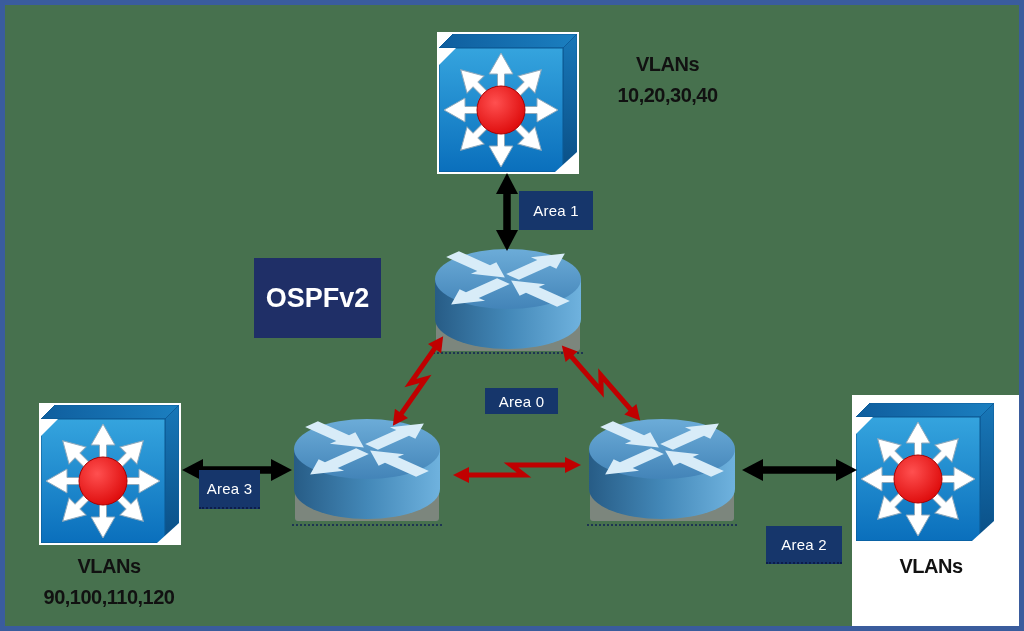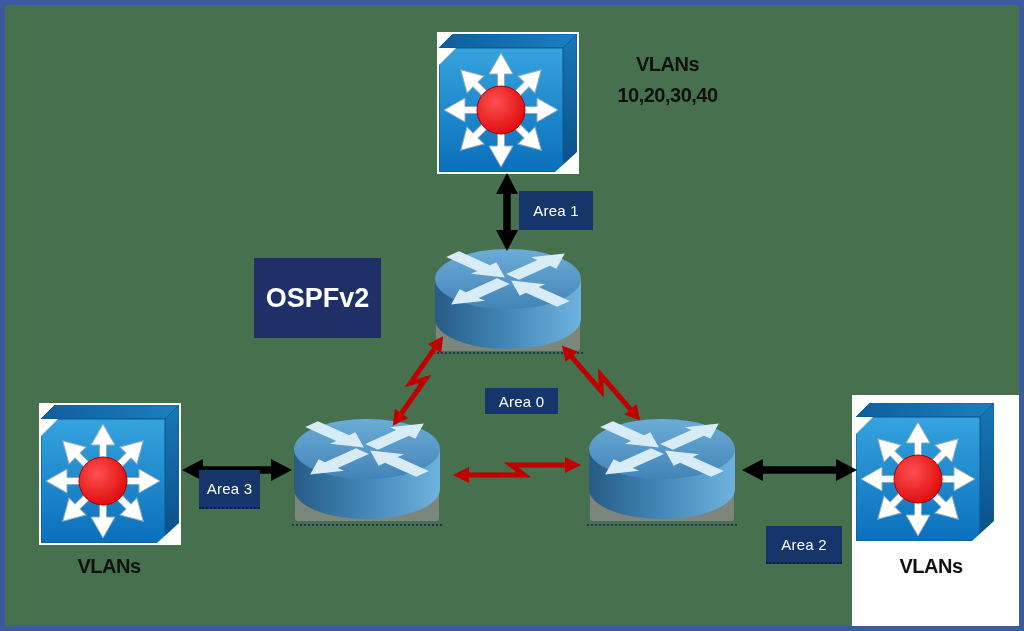--- a/index.html
+++ b/index.html
@@ -199,19 +199,20 @@
   <div class="area-label dashed-bottom" style="left:766px;top:490px;width:76px;height:36px;margin-top:36px;">
     <span>Area 2</span>
   </div>
 
   <div class="vlan" style="left:585px;top:49px;width:165px;">
     <div>VLANs</div>
     <div>10,20,30,40</div>
   </div>
   <div class="vlan" style="left:18px;top:551px;width:182px;">
     <div>VLANs</div>
+    <div>90,100,110,120</div>
   </div>
   <div class="vlan" style="left:846px;top:551px;width:170px;">
     <div>VLANs</div>
   </div>
 
   <div class="frame"></div>
 </div>
 
 </body></html>

